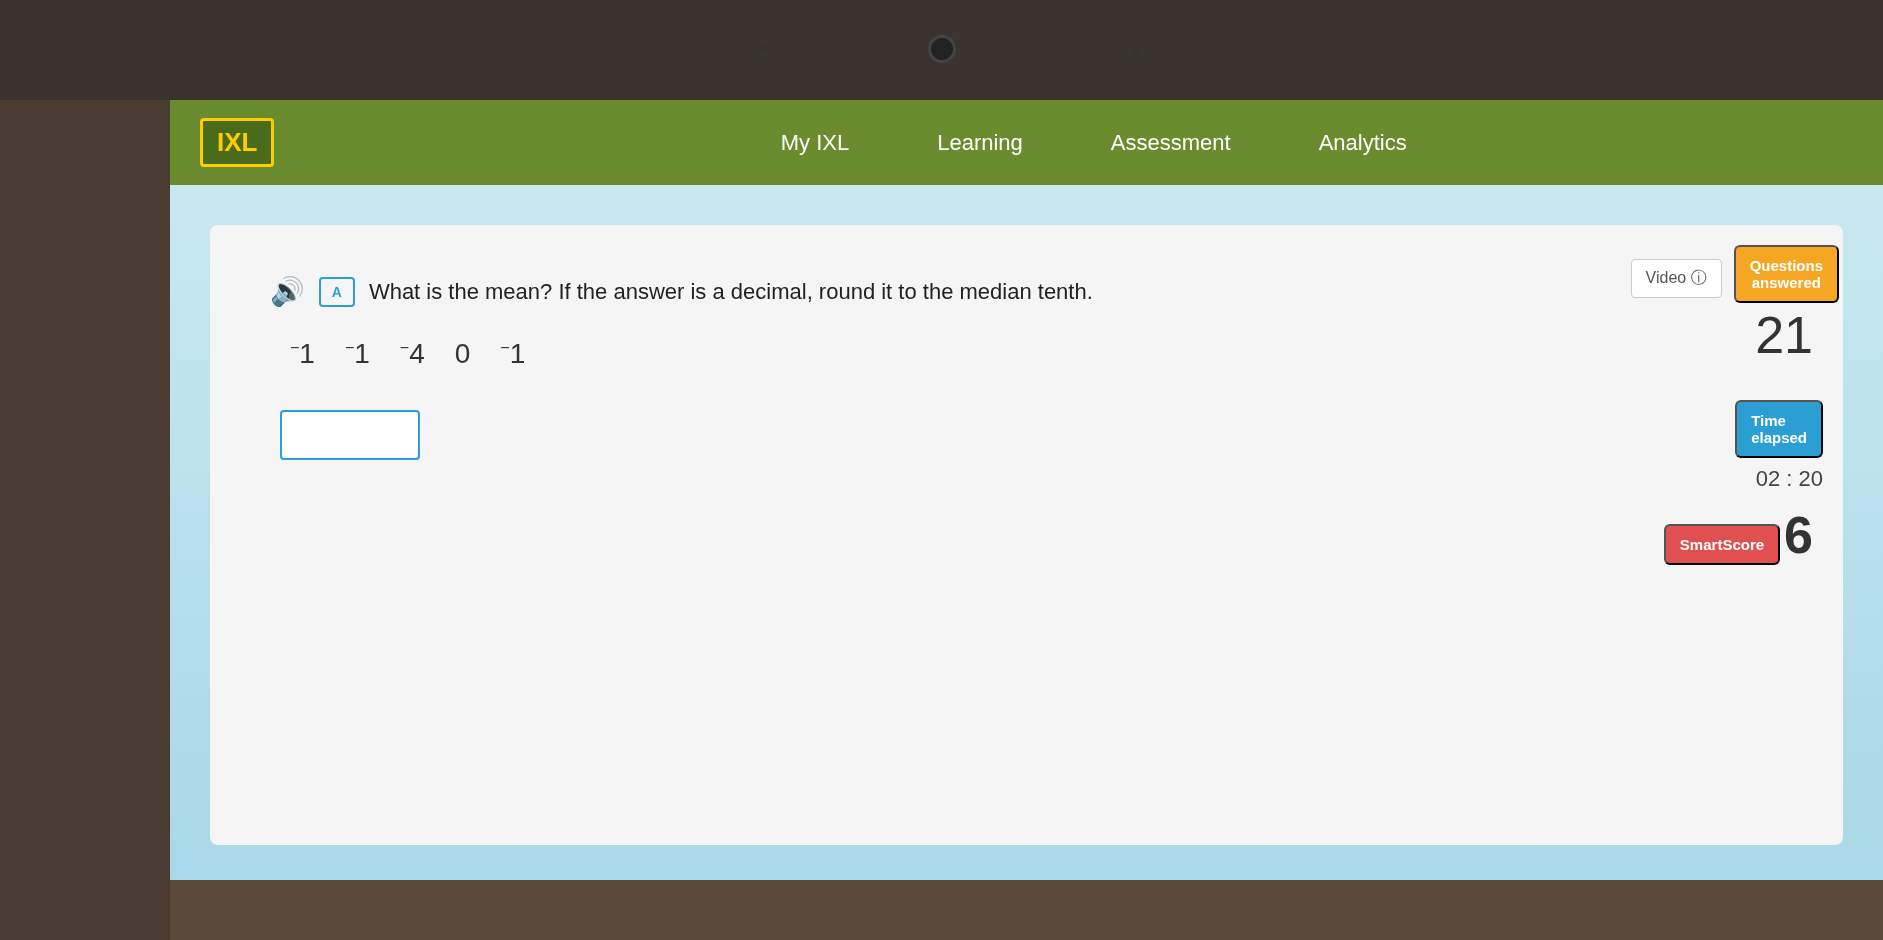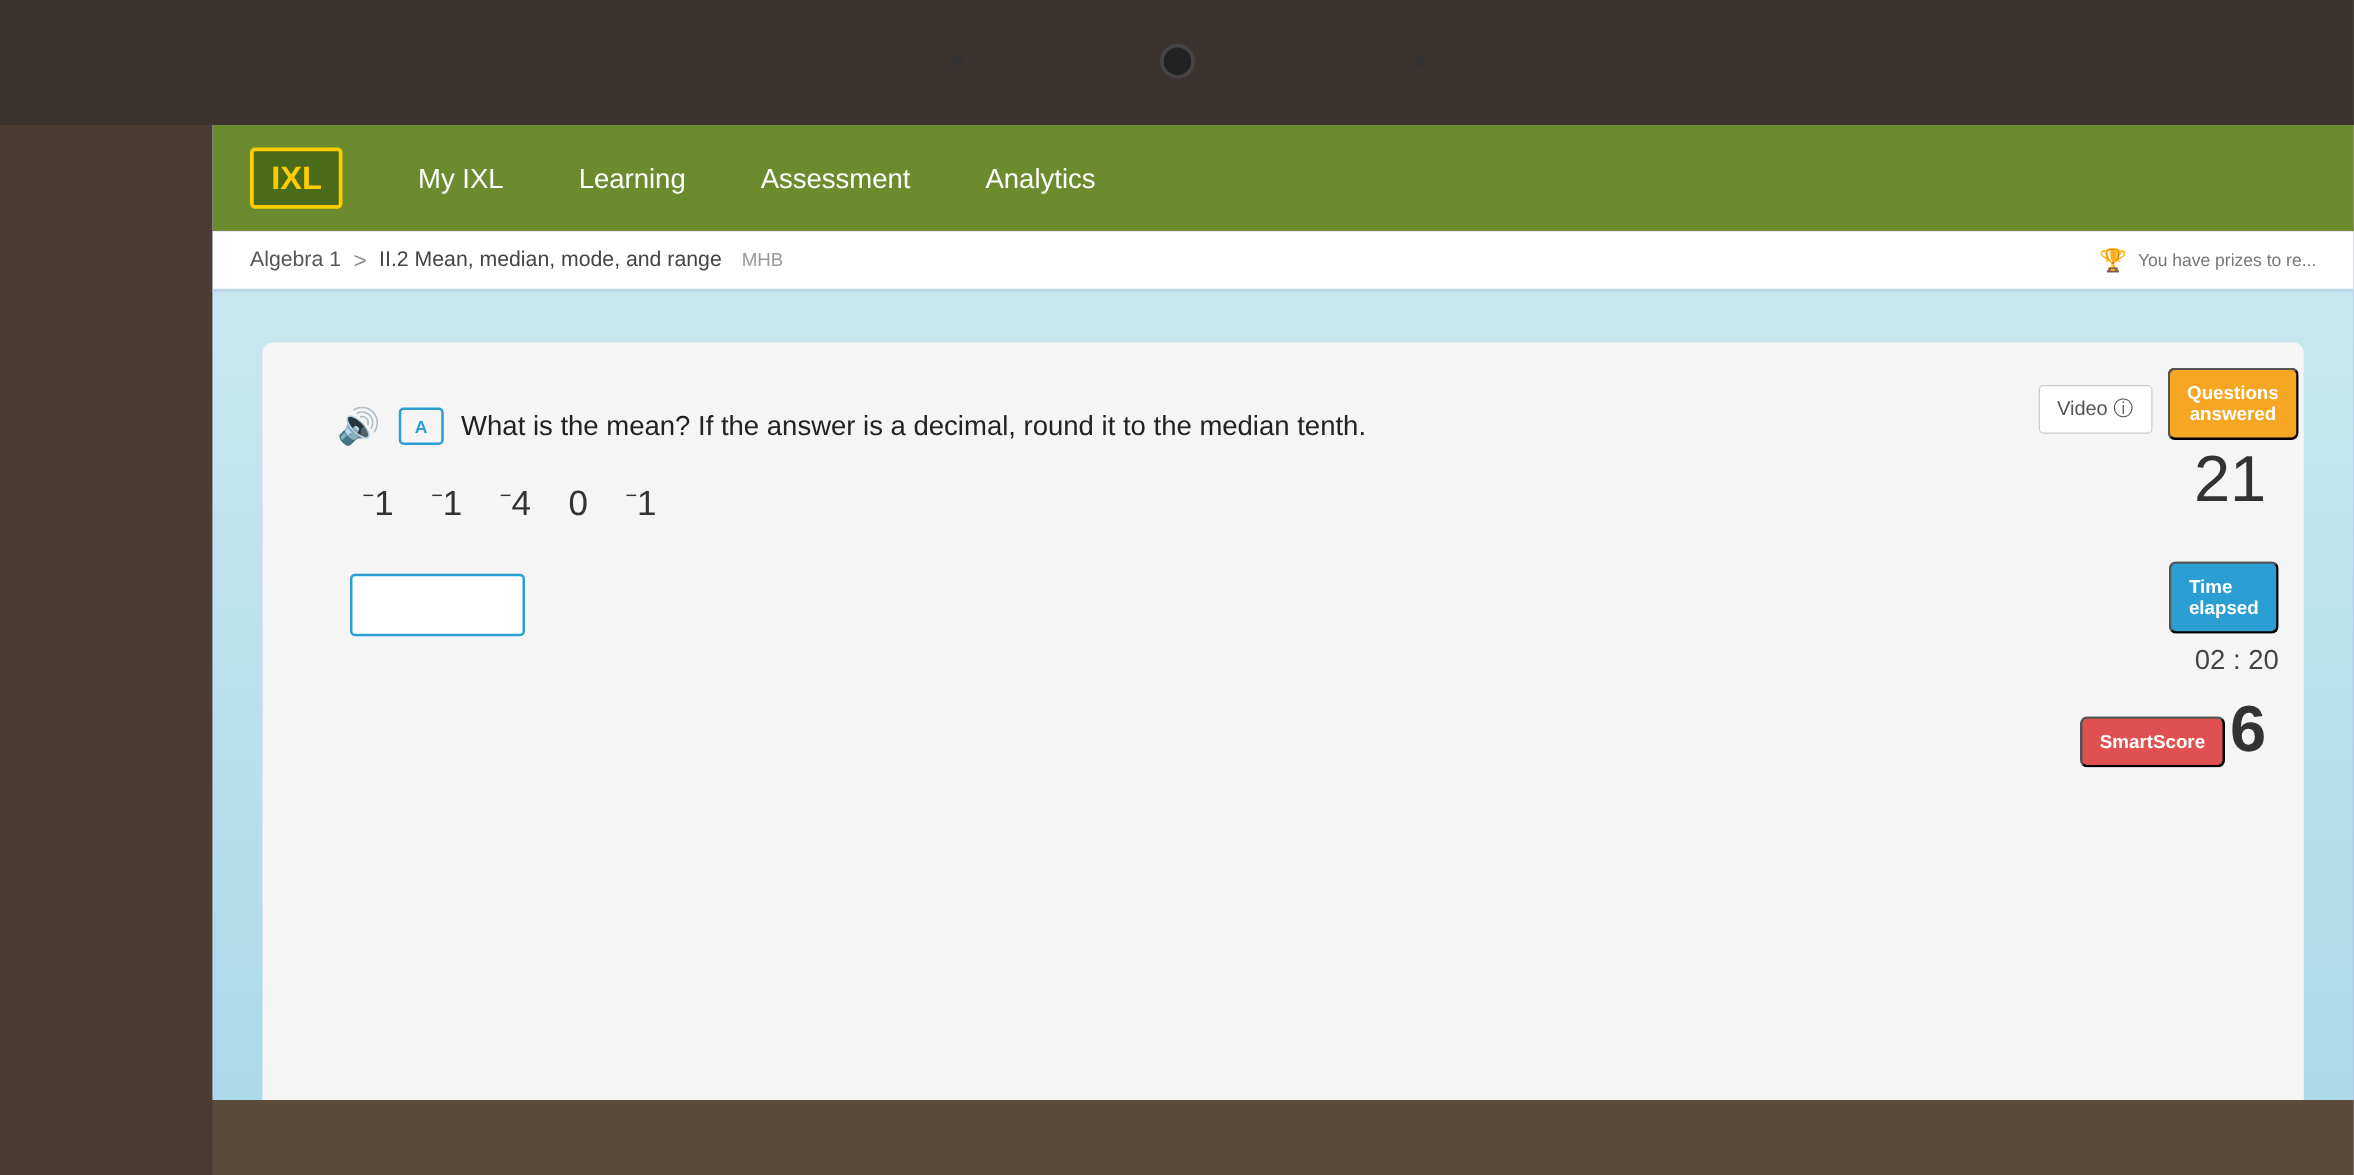--- a/index.html
+++ b/index.html
@@ -56,21 +56,21 @@
       left: calc(50% + 190px);
     }
 
     
     .screen {
       position: absolute;
       top: 100px;
       left: 170px;
       right: 0;
       bottom: 60px;
-      background: #c4b5fd;
+      background: #5eead4;
       overflow: hidden;
     }
 
     
     .navbar {
       width: 100%;
       height: 85px;
       background: #6b8c2e;
       display: flex;
       align-items: center;
@@ -89,23 +89,24 @@
 
     .logo-text {
       color: #ffcc00;
       font-size: 26px;
       font-weight: bold;
       font-family: Arial, sans-serif;
     }
 
     .nav-links {
       display: flex;
-      gap: 60px;
+      gap: 88px;
       align-items: center;
       flex: 1;
+      justify-content: center;
     }
 
     .nav-link {
       color: #fff;
       font-size: 22px;
       font-weight: 500;
       text-decoration: none;
       cursor: pointer;
     }
 
@@ -358,30 +359,20 @@
       <span class="logo-text">IXL</span>
     </div>
     <div class="nav-links">
       <a class="nav-link">My IXL</a>
       <a class="nav-link">Learning</a>
       <a class="nav-link">Assessment</a>
       <a class="nav-link">Analytics</a>
     </div>
   </nav>
 
-  <div class="breadcrumb-bar">
-    <span class="breadcrumb-link">Algebra 1</span>
-    <span class="breadcrumb-sep">&gt;</span>
-    <span class="breadcrumb-current">II.2 Mean, median, mode, and range</span>
-    <span class="breadcrumb-code">MHB</span>
-    <div class="prize-area">
-      <span class="trophy-icon">🏆</span>
-      <span>You have prizes to re...</span>
-    </div>
-  </div>
 
   <div class="main-content">
 
     <div class="question-card">
 
       
       <div style="position:absolute; top:20px; right:4px; display:flex; gap:12px; align-items:center;">
         <button class="video-btn">Video ⓘ</button>
         <button class="questions-answered-btn">Questions<br>answered</button>
       </div>

